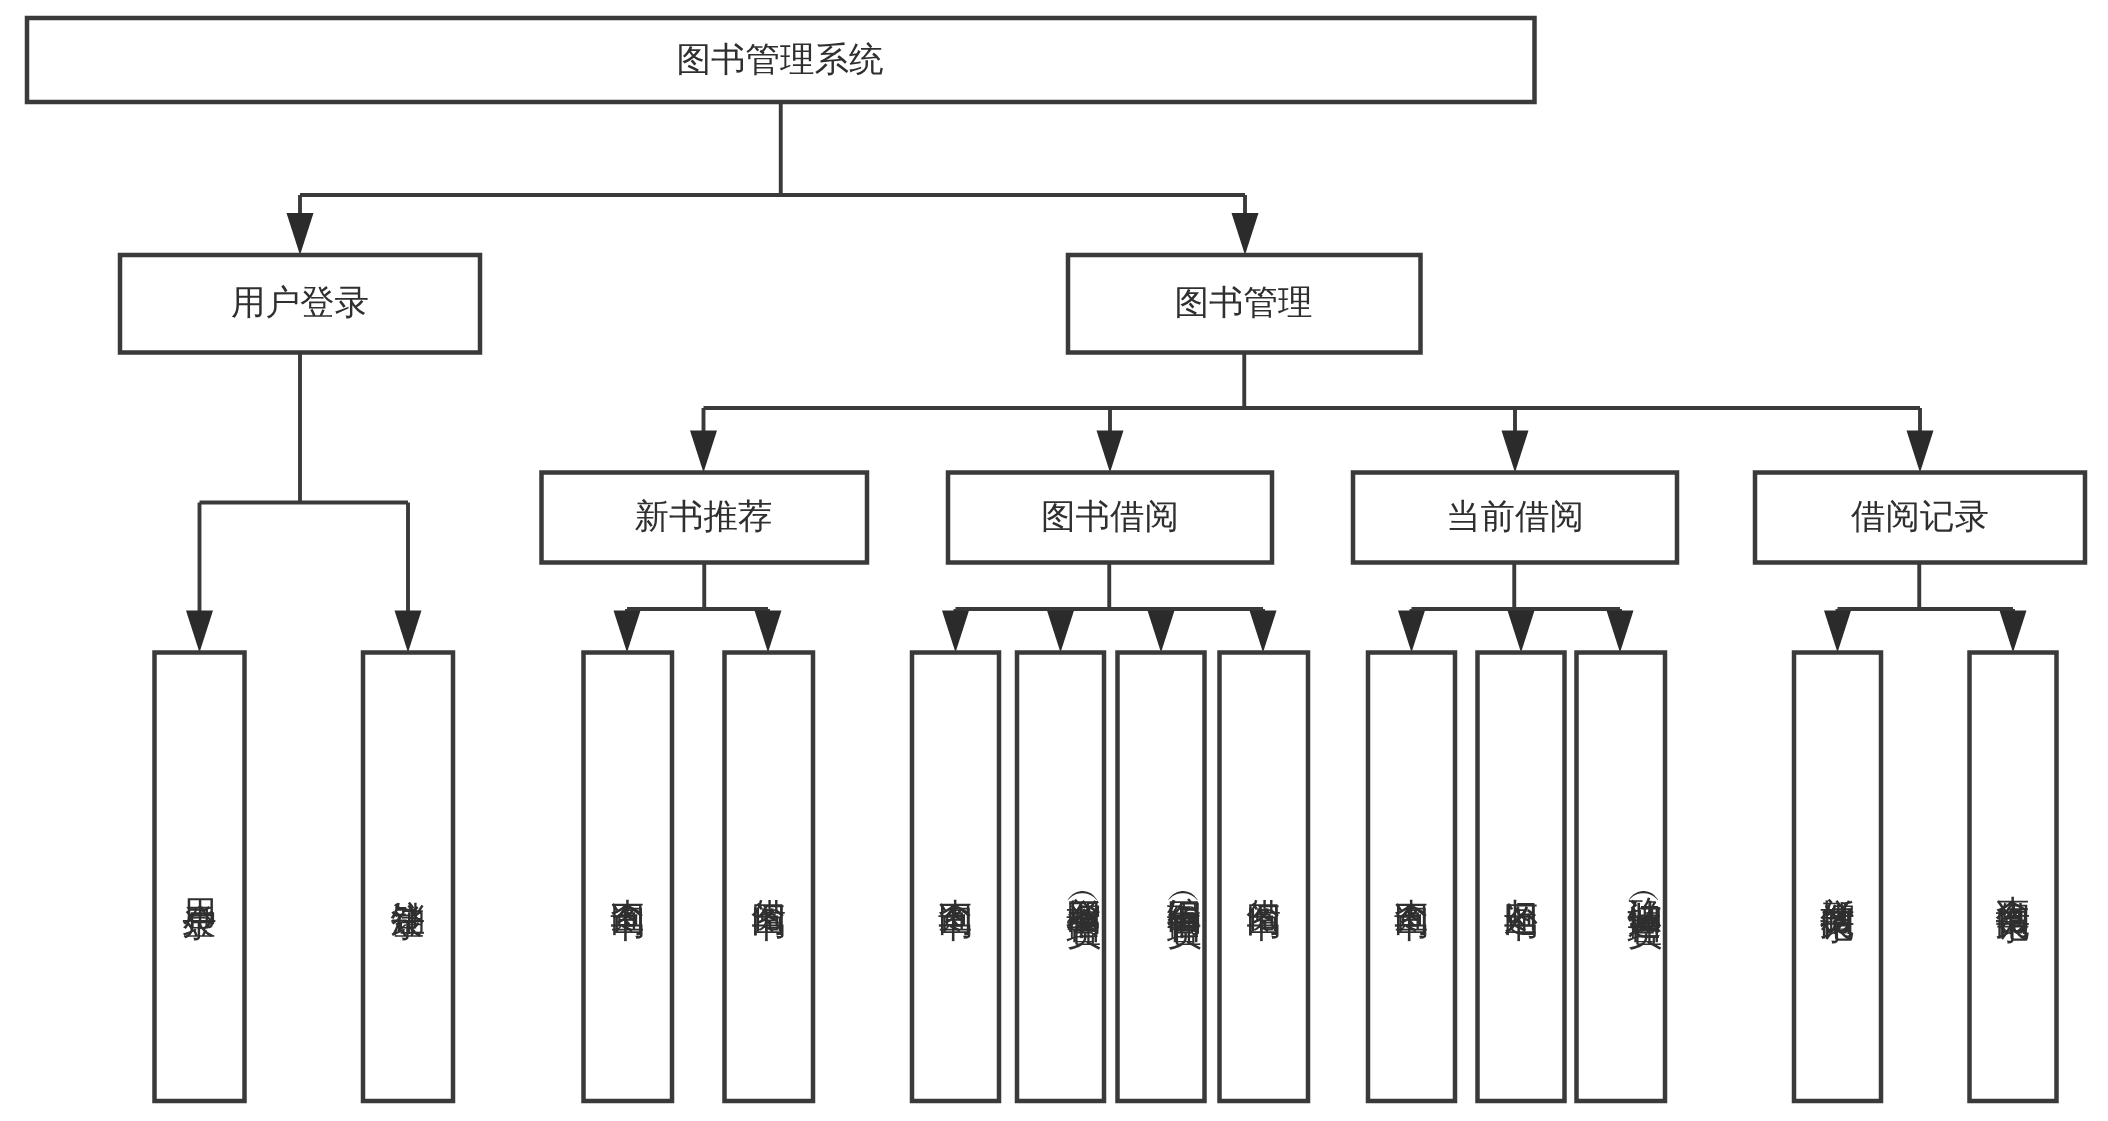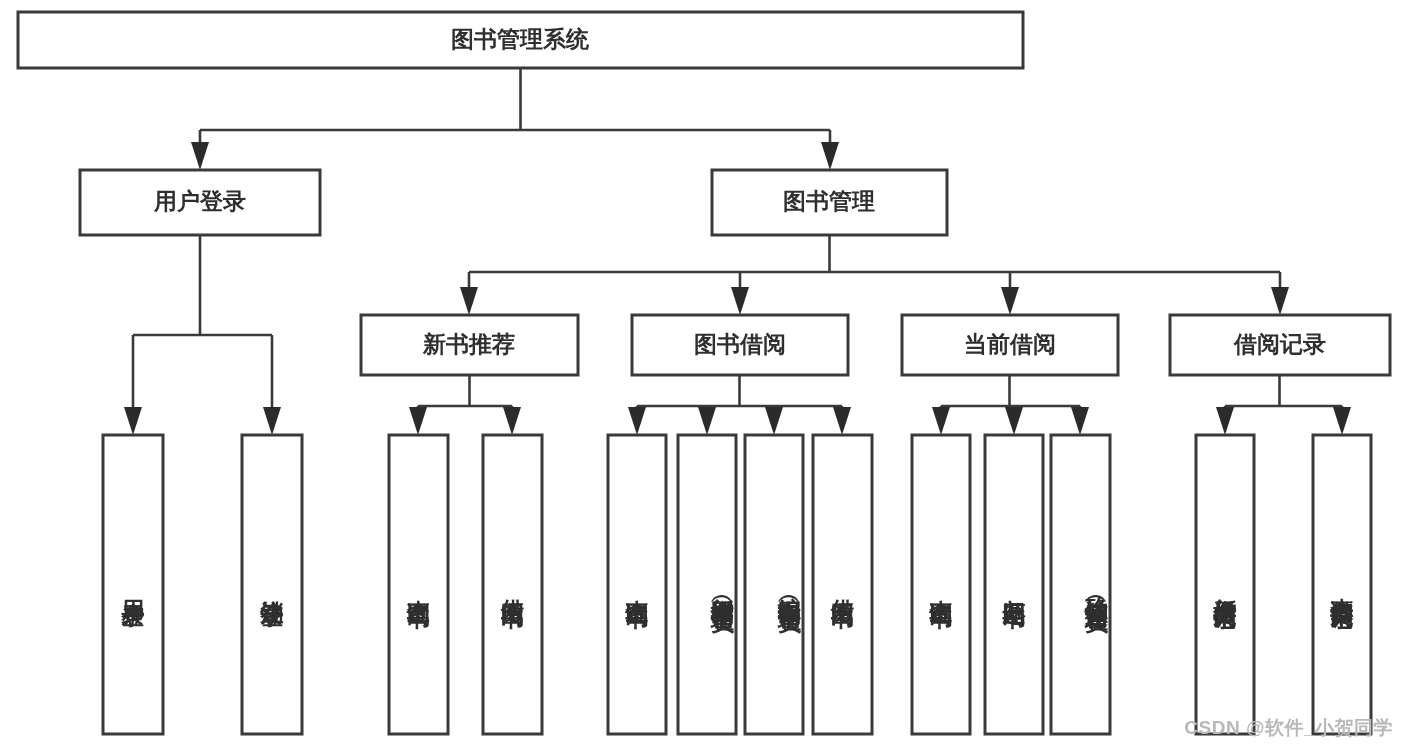--- a/index.html
+++ b/index.html
@@ -9,21 +9,20 @@
   }
   body {
     font-family: "Liberation Sans", "DejaVu Sans", sans-serif;
   }
   #stage {
     position: relative;
     width: 1405px;
     height: 747px;
     background: #ffffff;
     overflow: hidden;
-    font-weight: bold;
   }
   #diagram-svg {
     position: absolute;
     left: 0;
     top: 0;
     width: 1405px;
     height: 747px;
   }
   .node-box {
     fill: #ffffff;
@@ -203,14 +202,13 @@
     <div class="node-label-v" style="left:678px;top:435px;width:58px;height:299px;align-items:flex-start;padding-top:6px;box-sizing:border-box;">新增图书（管理员）</div>
     <div class="node-label-v" style="left:745px;top:435px;width:58px;height:299px;align-items:flex-start;padding-top:6px;box-sizing:border-box;">编辑图书（管理员）</div>
     <div class="node-label-v" style="left:813px;top:435px;width:59px;height:299px;">借阅图书</div>
     <div class="node-label-v" style="left:912px;top:435px;width:58px;height:299px;">查询图书</div>
     <div class="node-label-v" style="left:985px;top:435px;width:58px;height:299px;">归还图书</div>
     <div class="node-label-v" style="left:1051px;top:435px;width:59px;height:299px;align-items:flex-start;padding-top:6px;box-sizing:border-box;">确认归还（管理员）</div>
     <div class="node-label-v" style="left:1196px;top:435px;width:58px;height:299px;">新增借阅记录</div>
     <div class="node-label-v" style="left:1313px;top:435px;width:58px;height:299px;">查询借阅记录</div>
   </div>
 
-  <div id="watermark">CSDN @软件_小贺同学</div>
 </div>
 
 </body></html>

